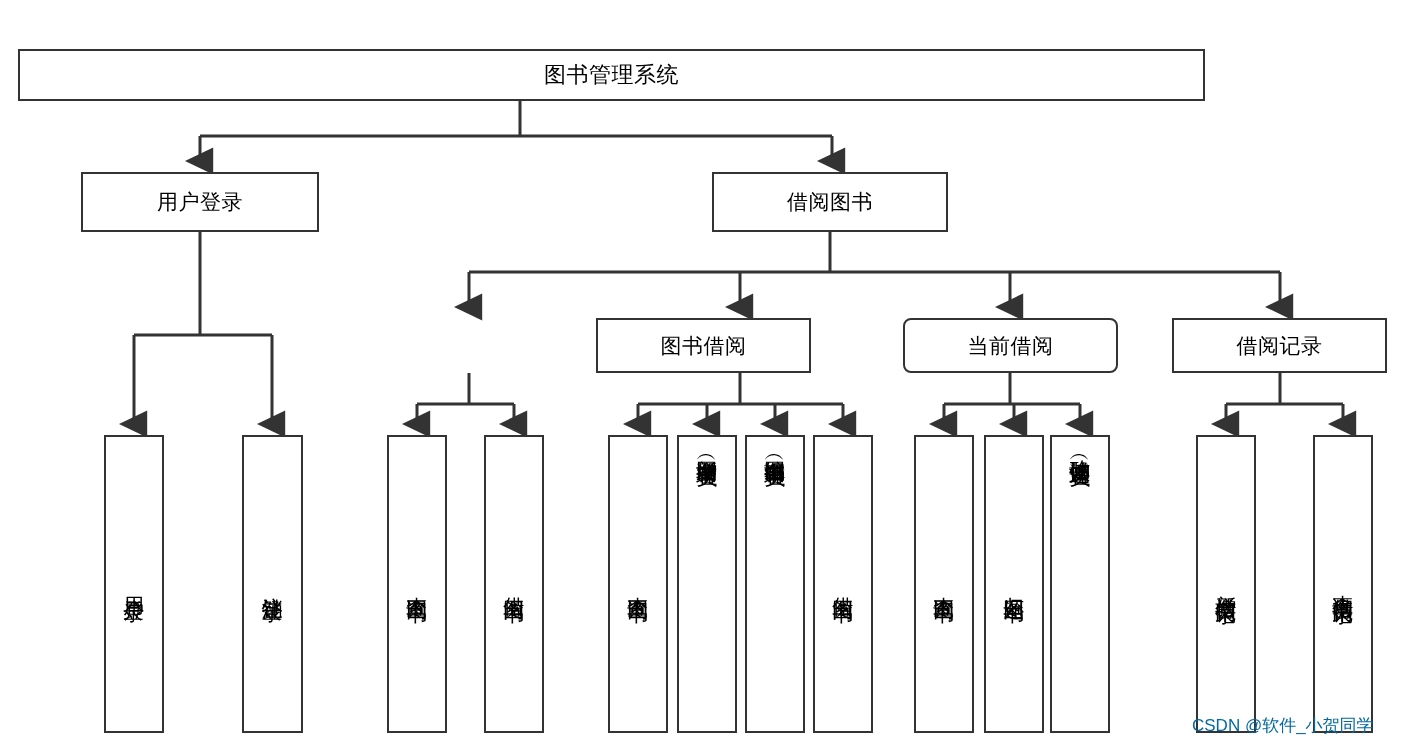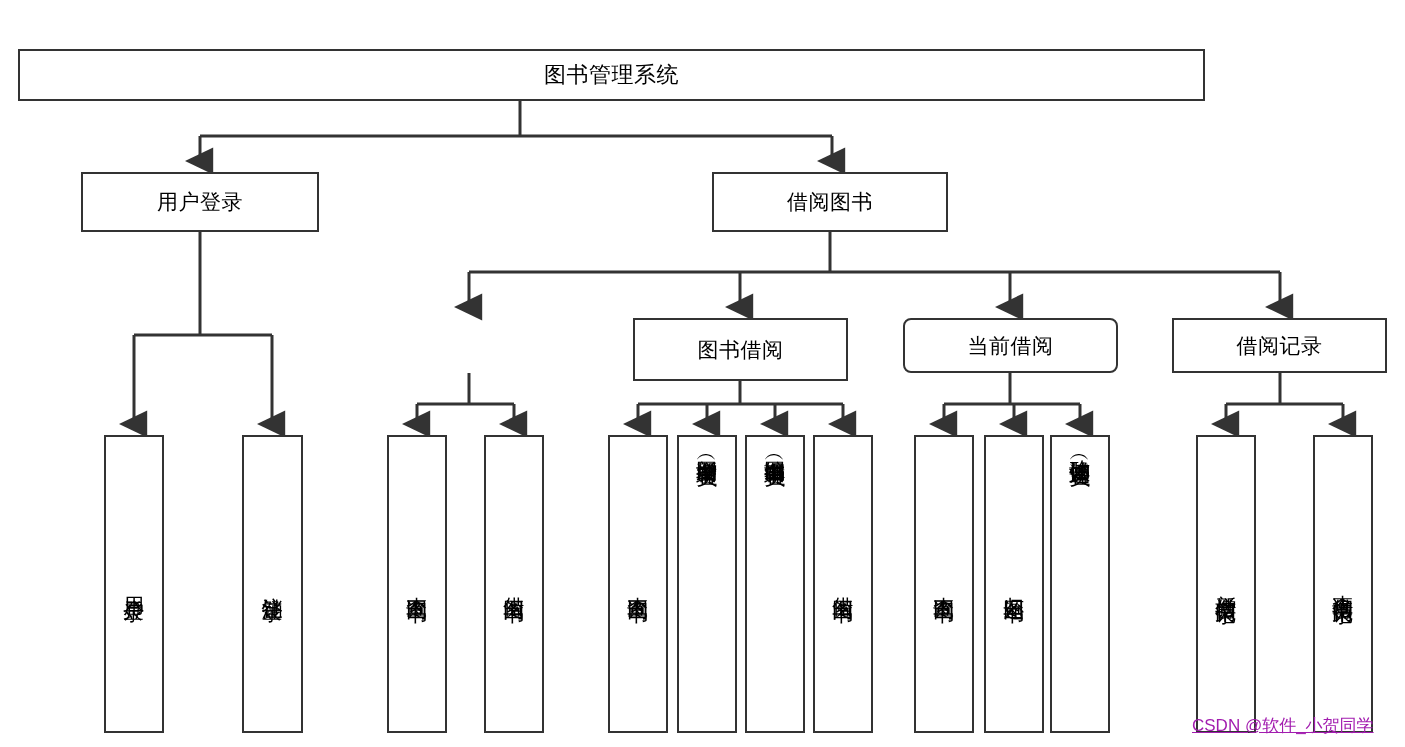--- a/index.html
+++ b/index.html
@@ -68,24 +68,23 @@
   }
   .node-leaf.mid-text {
     align-items: center;
     padding-top: 0;
   }
   .watermark {
     position: absolute;
     left: 1192px;
     top: 714px;
     font-size: 17px;
-    color: #a21caf;
+    color: #0369a1;
     white-space: nowrap;
     z-index: 3;
-    text-decoration: underline;
   }
 </style>
 </head>
 <body>
 
 <div id="diagram-root">
 
   <svg id="connector-layer" width="1405" height="747" viewBox="0 0 1405 747" aria-hidden="true">
     <defs>
       <marker id="arrowhead" markerWidth="11" markerHeight="11" refX="4.2" refY="5" orient="auto" markerUnits="strokeWidth">
@@ -140,21 +139,21 @@
     <span class="node-h">图书管理系统</span>
   </div>
 
   <div class="node" style="left:81px; top:172px; width:238px; height:60px;">
     <span class="node-h">用户登录</span>
   </div>
   <div class="node" style="left:712px; top:172px; width:236px; height:60px;">
     <span class="node-h">借阅图书</span>
   </div>
 
-  <div class="node" style="left:633px; top:318px; width:215px; height:63px;">
+  <div class="node" style="left:596px; top:318px; width:215px; height:55px;">
     <span class="node-h">图书借阅</span>
   </div>
   <div class="node" style="left:903px; top:318px; width:215px; height:55px;border-radius:8px;">
     <span class="node-h">当前借阅</span>
   </div>
   <div class="node" style="left:1172px; top:318px; width:215px; height:55px;">
     <span class="node-h">借阅记录</span>
   </div>
 
   <div class="node node-leaf mid-text" style="left:104px; top:435px; width:60px; height:298px;">

